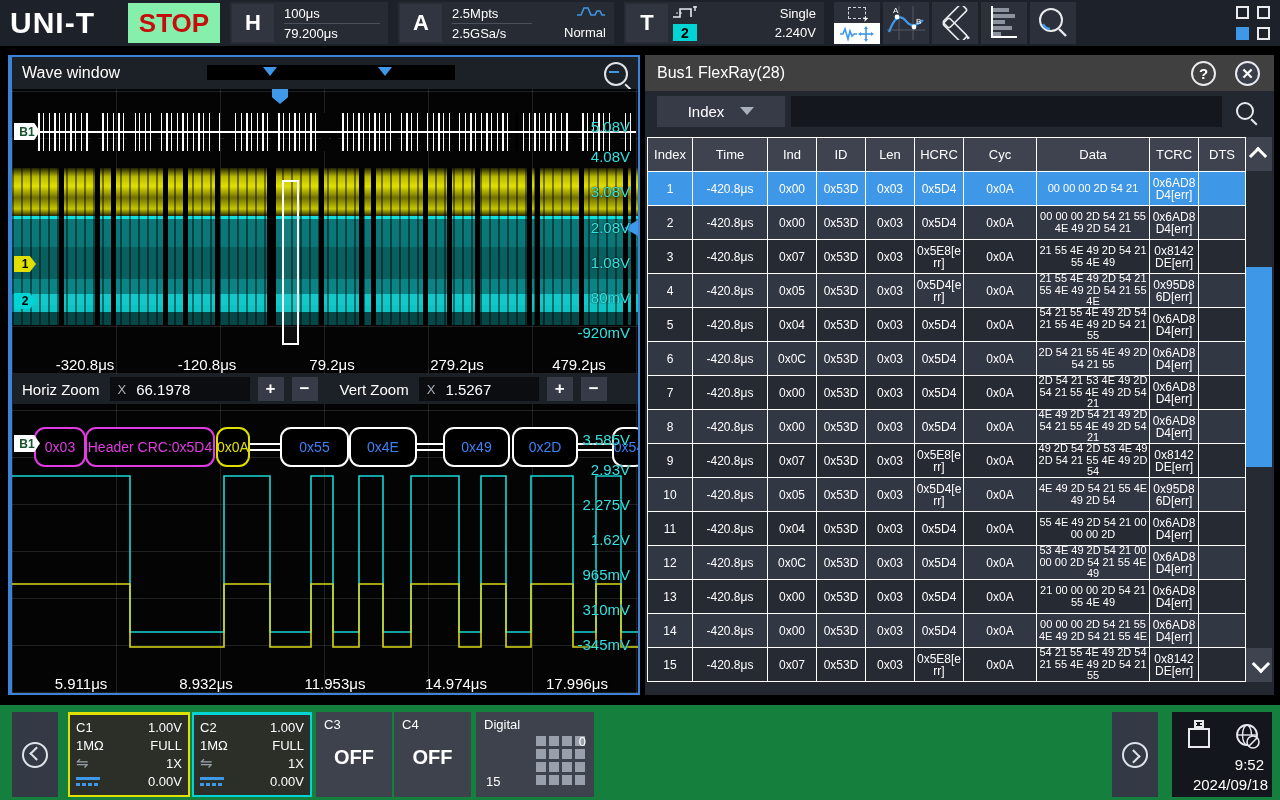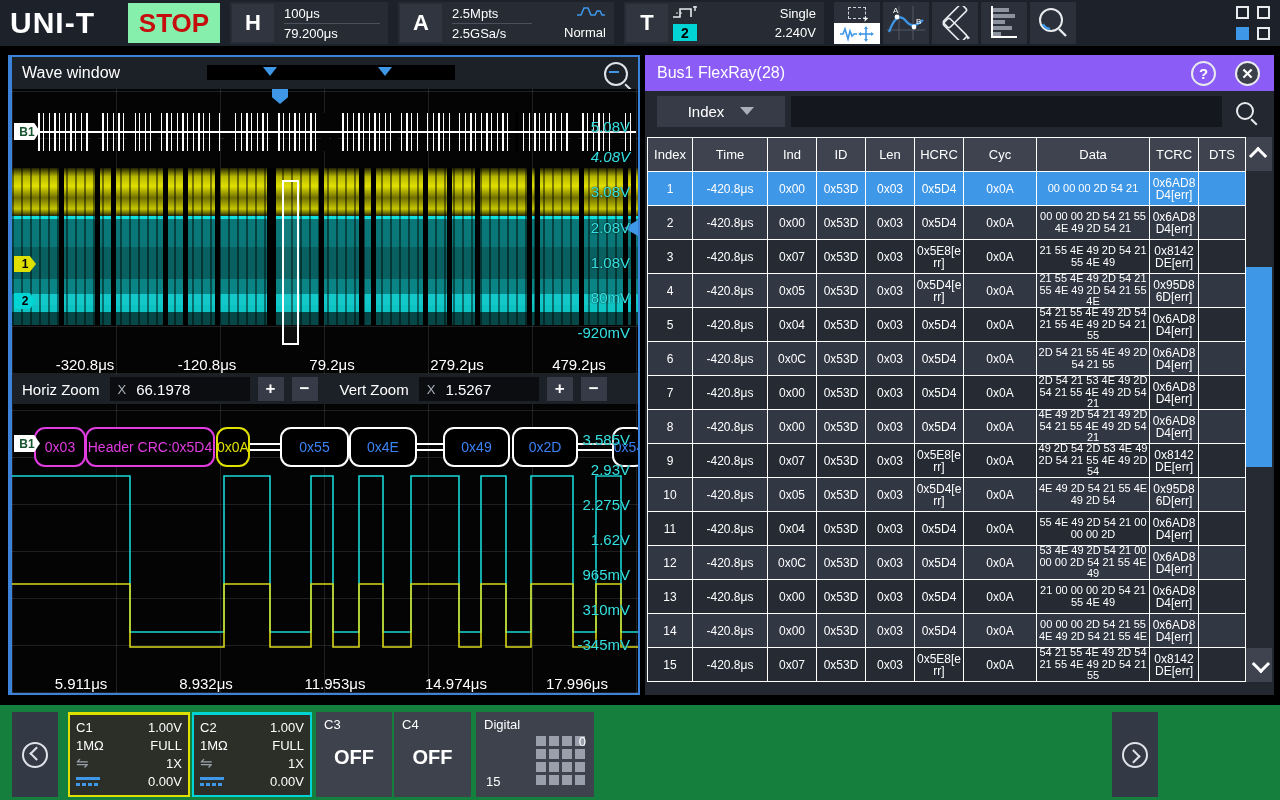--- a/index.html
+++ b/index.html
@@ -74,21 +74,21 @@
   .zbtn{width:26px;height:24px;background:#363b47;display:flex;align-items:center;justify-content:center;
     font-size:17px;font-weight:700;color:#fff;margin-left:8px;}
   .decbox{position:absolute;top:23px;height:40px;border:2px solid #fff;border-radius:11px;background:#000;
     display:flex;align-items:center;justify-content:center;font-size:14px;box-sizing:border-box;white-space:nowrap;overflow:hidden;}
   .decbox.magenta{border-color:#e03ce0;color:#e03ce0;}
   .decbox.yellow{border-color:#e0e000;color:#e0e000;}
   .decbox.white{border-color:#fff;color:#3b82f6;}
   .declink{position:absolute;top:39px;height:8px;border-top:2px solid #fff;border-bottom:2px solid #fff;box-sizing:border-box;}
   
   #buspanel{position:absolute;left:645px;top:55px;width:629px;height:640px;background:#23272f;box-sizing:border-box;}
-  .bustitlebar{height:36px;background:#8b5cf6;display:flex;align-items:center;position:relative;}
+  .bustitlebar{height:36px;background:#404040;display:flex;align-items:center;position:relative;}
   .bustitle{font-size:16px;margin-left:12px;}
   .circbtn{width:25px;height:25px;border:2px solid #e8eaee;border-radius:50%;display:flex;align-items:center;justify-content:center;
     font-size:15px;font-weight:700;box-sizing:border-box;position:absolute;top:6px;}
   .filterrow{height:40px;display:flex;align-items:center;padding:0 12px;gap:6px;}
   .dropdown{width:128px;height:31px;background:#363b47;display:flex;align-items:center;justify-content:center;gap:16px;font-size:15px;}
   .dropdown .caret{width:0;height:0;border-left:7px solid transparent;border-right:7px solid transparent;border-top:8px solid #aab0ba;}
   .searchinput{flex:1;height:31px;background:#14171e;border:none;color:#fff;font-size:14px;padding:0 8px;}
   .searchbtn{width:34px;height:31px;display:flex;align-items:center;justify-content:center;background:transparent;position:relative;}
   .mag{width:14px;height:14px;border:2px solid #e8eaee;border-radius:50%;position:relative;}
   .mag:after{content:"";position:absolute;right:-6px;bottom:-5px;width:8px;height:2px;background:#e8eaee;transform:rotate(45deg);}
@@ -264,21 +264,21 @@
     <div class="yband"></div>
     <div class="cband"></div>
     <div class="noise"></div>
     <div class="trigflag" style="left:260px;"></div>
     <div class="zoomrect" style="left:270px;top:91px;width:13px;height:161px;"></div>
     <div class="levelarrow" style="top:131px;"></div>
     <div class="chtag" style="top:167px;background:#e0e000;">1</div>
     <div class="chtag" style="top:204px;background:#00d4d4;">2</div>
     <div>
         <span class="slabel" style="top: 29px;">5.08V</span>
-        <span class="slabel" style="top: 59px; font-style: italic;">4.08V</span>
+        <span class="slabel" style="top: 59px;">4.08V</span>
         <span class="slabel" style="top: 94px;">3.08V</span>
         <span class="slabel" style="top: 130px;">2.08V</span>
         <span class="slabel" style="top: 165px; padding-left: 32px;">1.08V</span>
         <span class="slabel" style="top: 200px;">80mV</span>
         <span class="slabel" style="top: 235px;">-920mV</span>
       </div>
     <div>
         <span class="tlabel" style="left: 73px;">-320.8μs</span>
         <span class="tlabel" style="left: 195px;">-120.8μs</span>
         <span class="tlabel" style="left: 320px;">79.2μs</span>
@@ -626,13 +626,32 @@
     <span style="position:absolute;right:8px;top:22px;">0</span>
     <span style="position:absolute;left:10px;bottom:8px;">15</span>
   </div>
 
   <div class="navbtn" style="left:1112px;">
     <span class="navcirc">
         <span class="c" style="transform:rotate(135deg) translate(2px,0);"></span>
       </span>
   </div>
 
+  <div class="clockcard">
+    <div class="usbicon">
+      <span class="plug"></span>
+        <span class="bodyy"></span>
+      <span class="d" style="left:7px;"></span>
+        <span class="d" style="left:12px;"></span>
+    </div>
+    <span style="position:absolute;right:10px;top:10px;">
+      <svg width="28" height="28" viewBox="0 0 28 28">
+        <circle cx="13" cy="13" r="10" fill="none" stroke="#e8eaee" stroke-width="1.8"></circle>
+        <ellipse cx="13" cy="13" rx="4.5" ry="10" fill="none" stroke="#e8eaee" stroke-width="1.4"></ellipse>
+        <line x1="3" y1="13" x2="23" y2="13" stroke="#e8eaee" stroke-width="1.4"></line>
+        <circle cx="19" cy="20" r="6" fill="#14161d" stroke="#e8eaee" stroke-width="1.6"></circle>
+        <line x1="15" y1="24" x2="23" y2="16" stroke="#e8eaee" stroke-width="1.6"></line>
+      </svg>
+    </span>
+    <span class="clocktime">9:52</span>
+    <span class="clockdate">2024/09/18</span>
+  </div>
 </div>
 
 </body></html>

